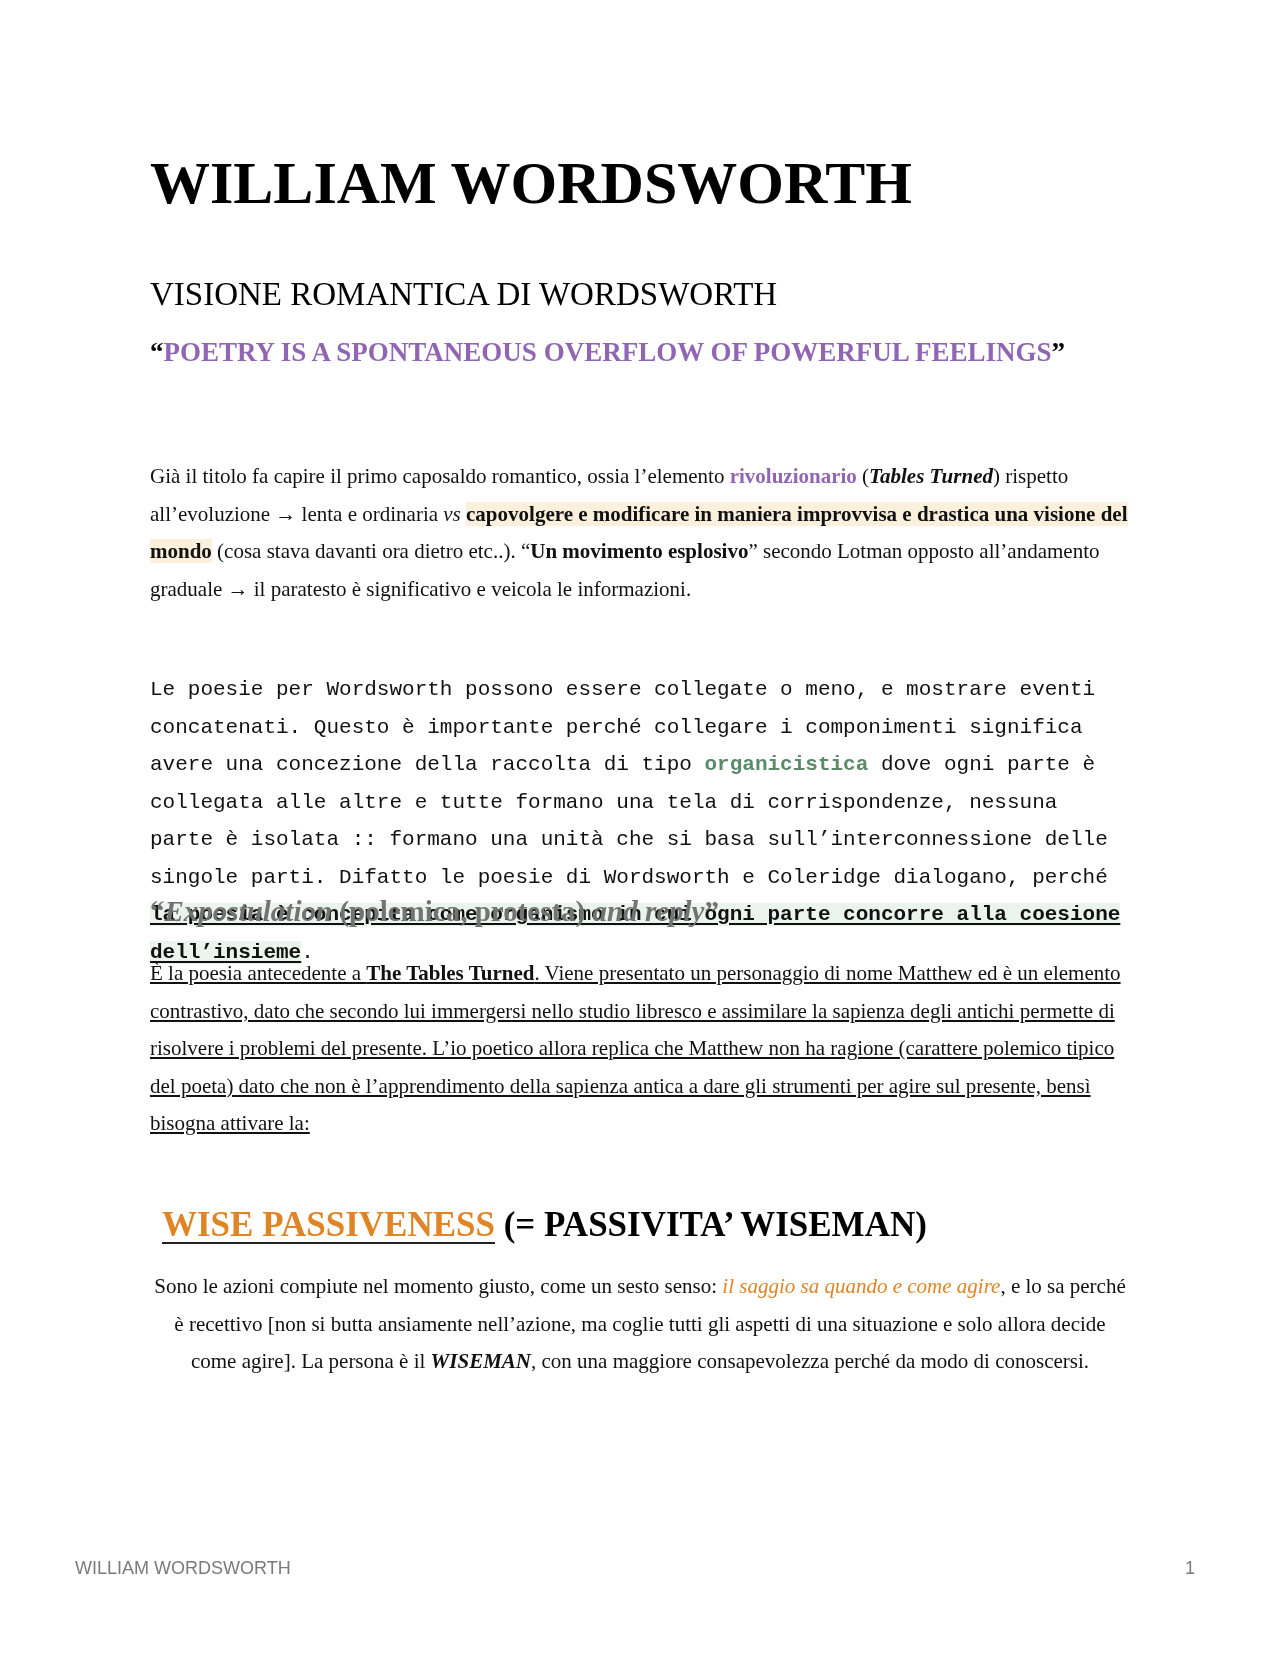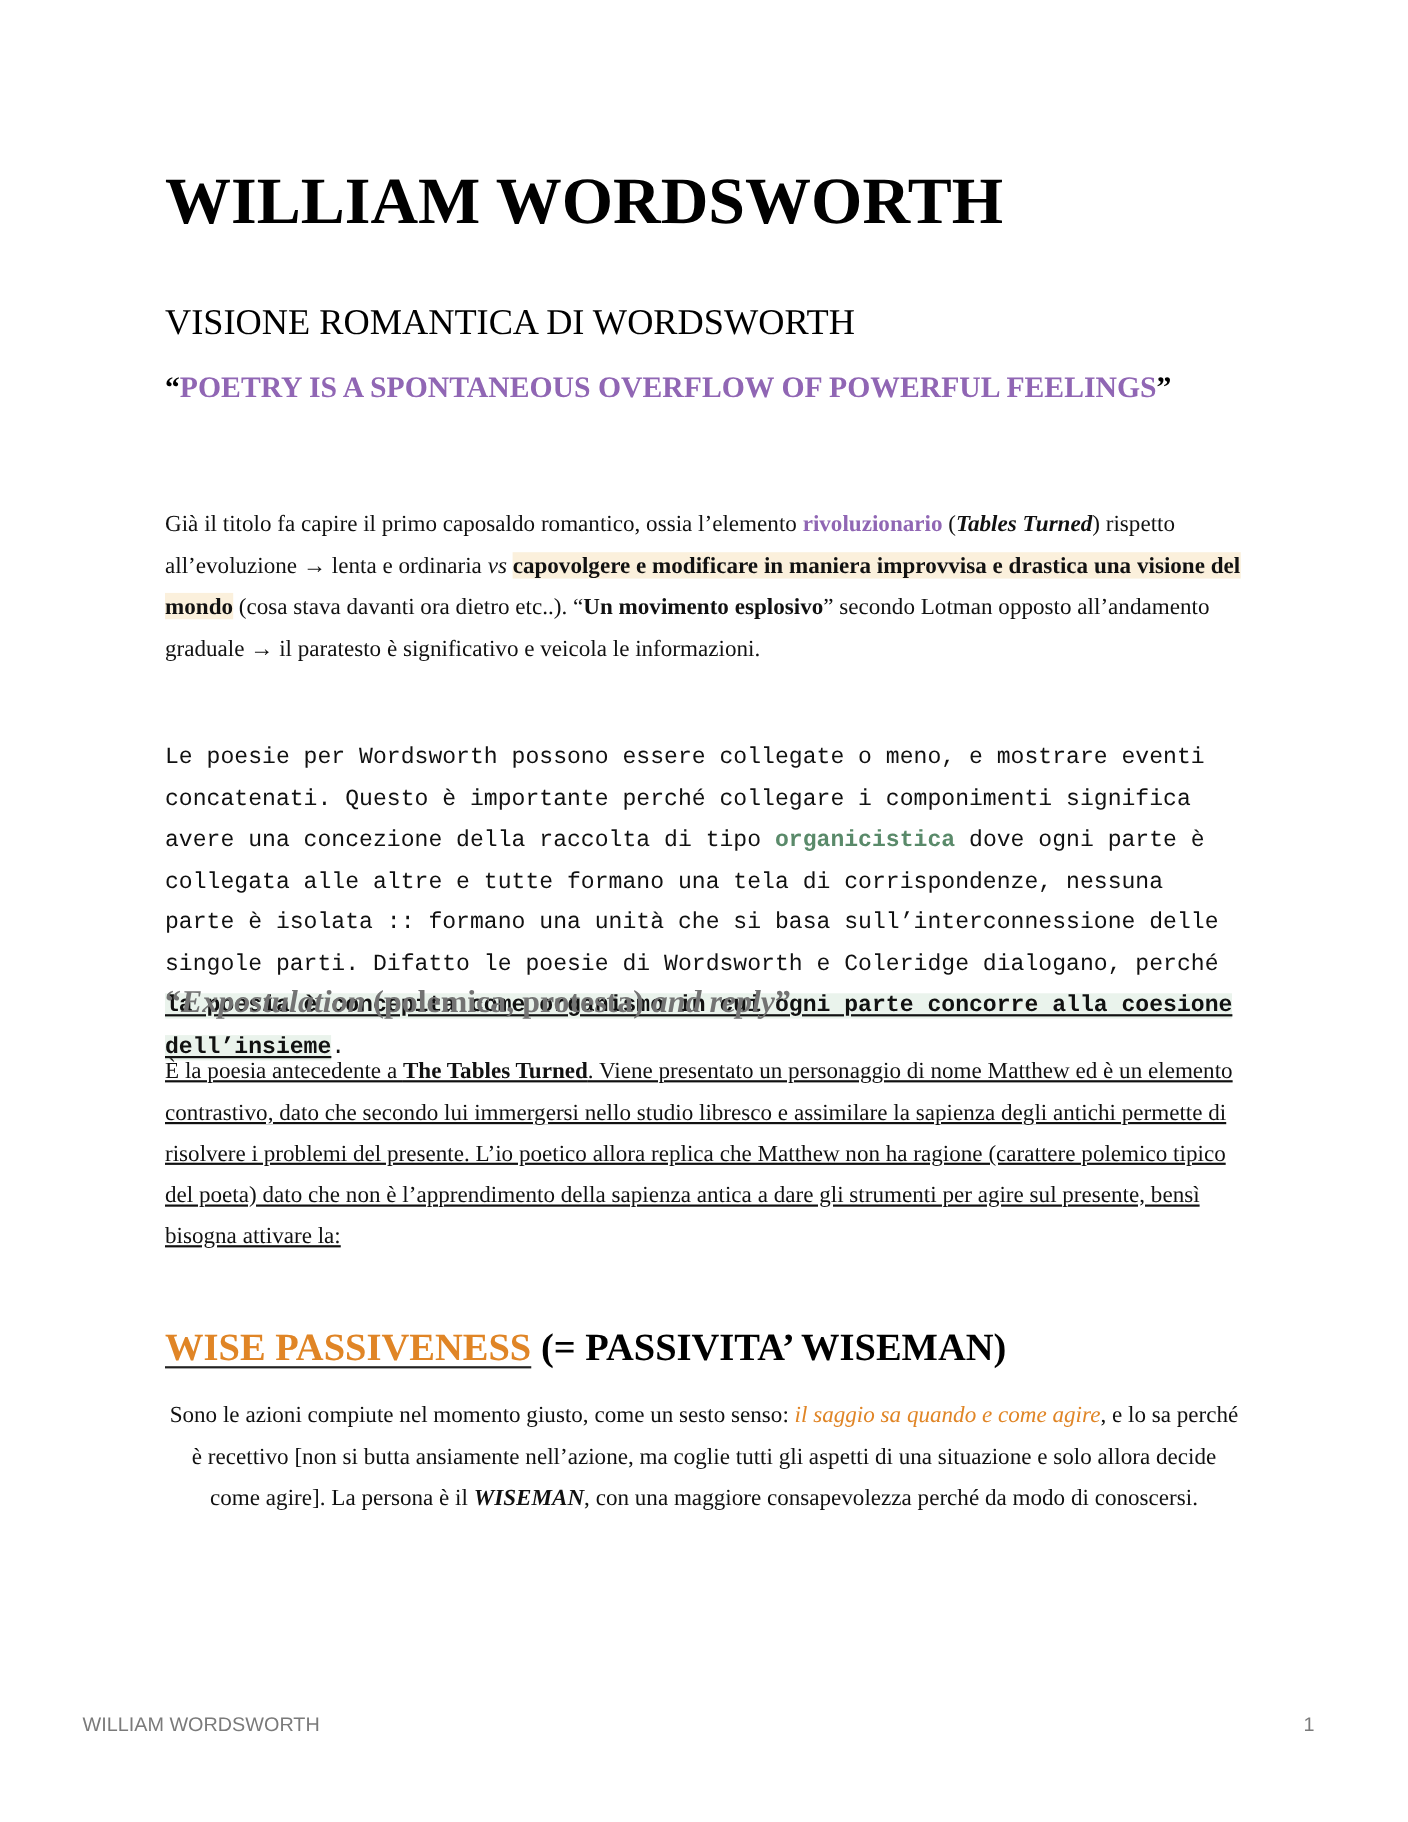--- a/index.html
+++ b/index.html
@@ -88,20 +88,21 @@
       margin: 0;
       font-size: 35px;
       font-weight: bold;
       color: #000;
     }
     .wise-ul {
       text-decoration: underline;
       text-decoration-color: #222;
       text-decoration-thickness: 2px;
       text-underline-offset: 6px;
+      margin-left: 12px;
     }
     .footer-left {
       position: absolute;
       left: 75px;
       top: 1558px;
       font-family: "Liberation Sans", "DejaVu Sans", sans-serif;
       font-size: 18px;
       color: #7a7a7a;
     }
     .footer-right {

